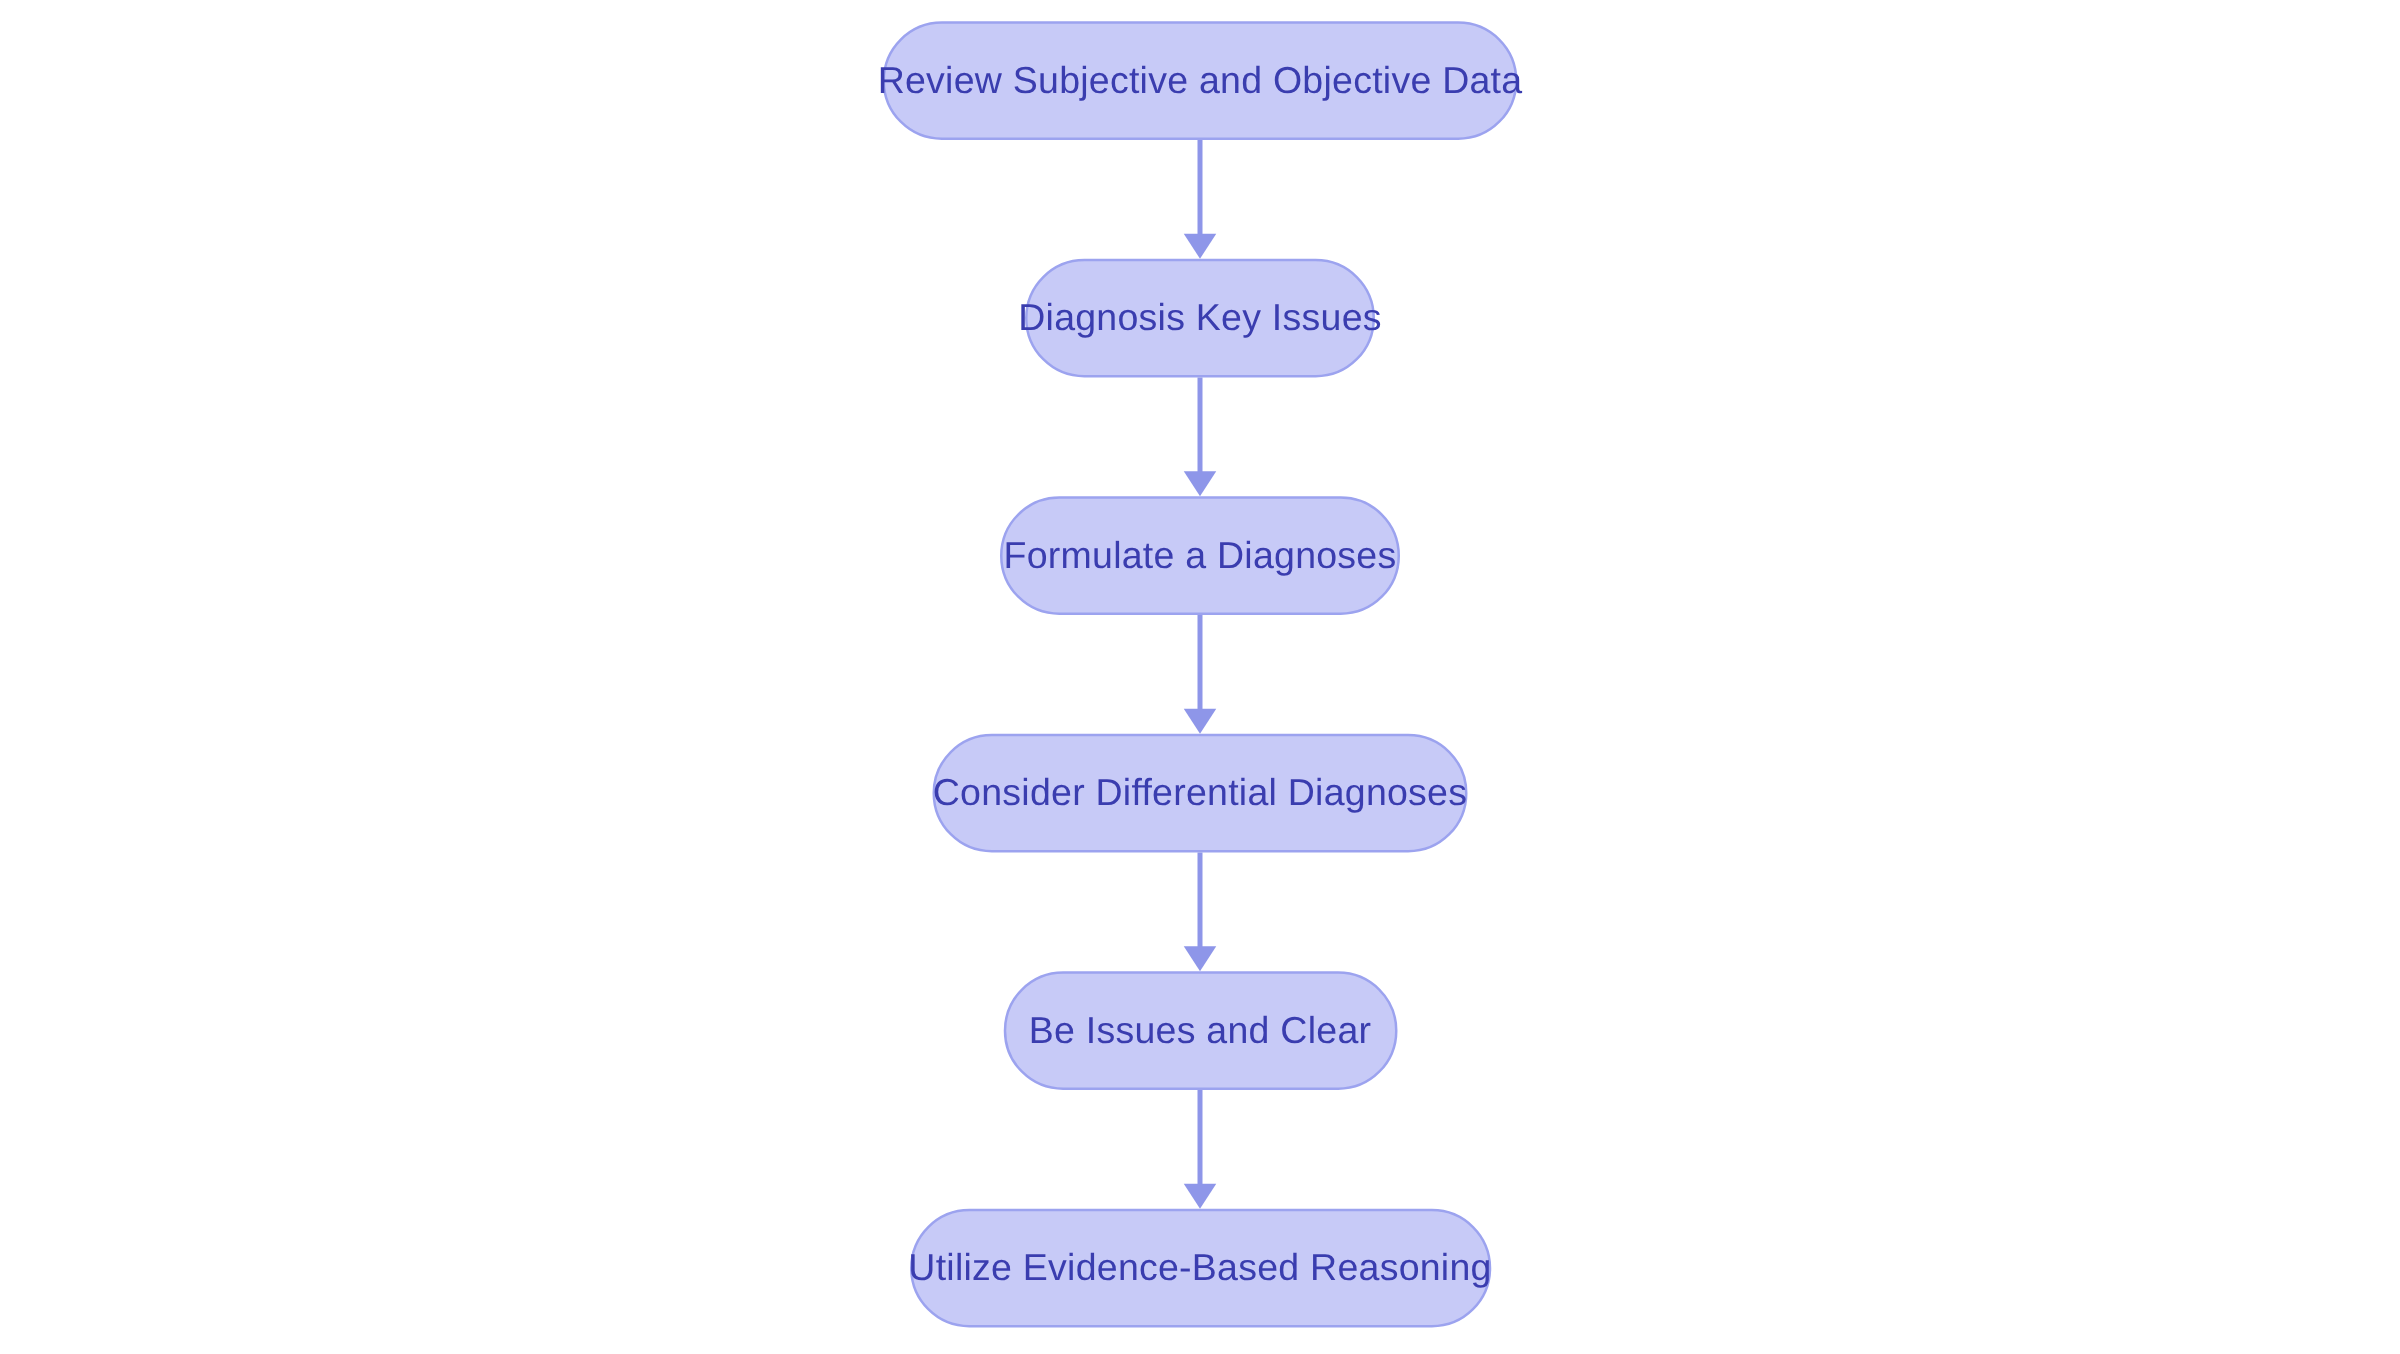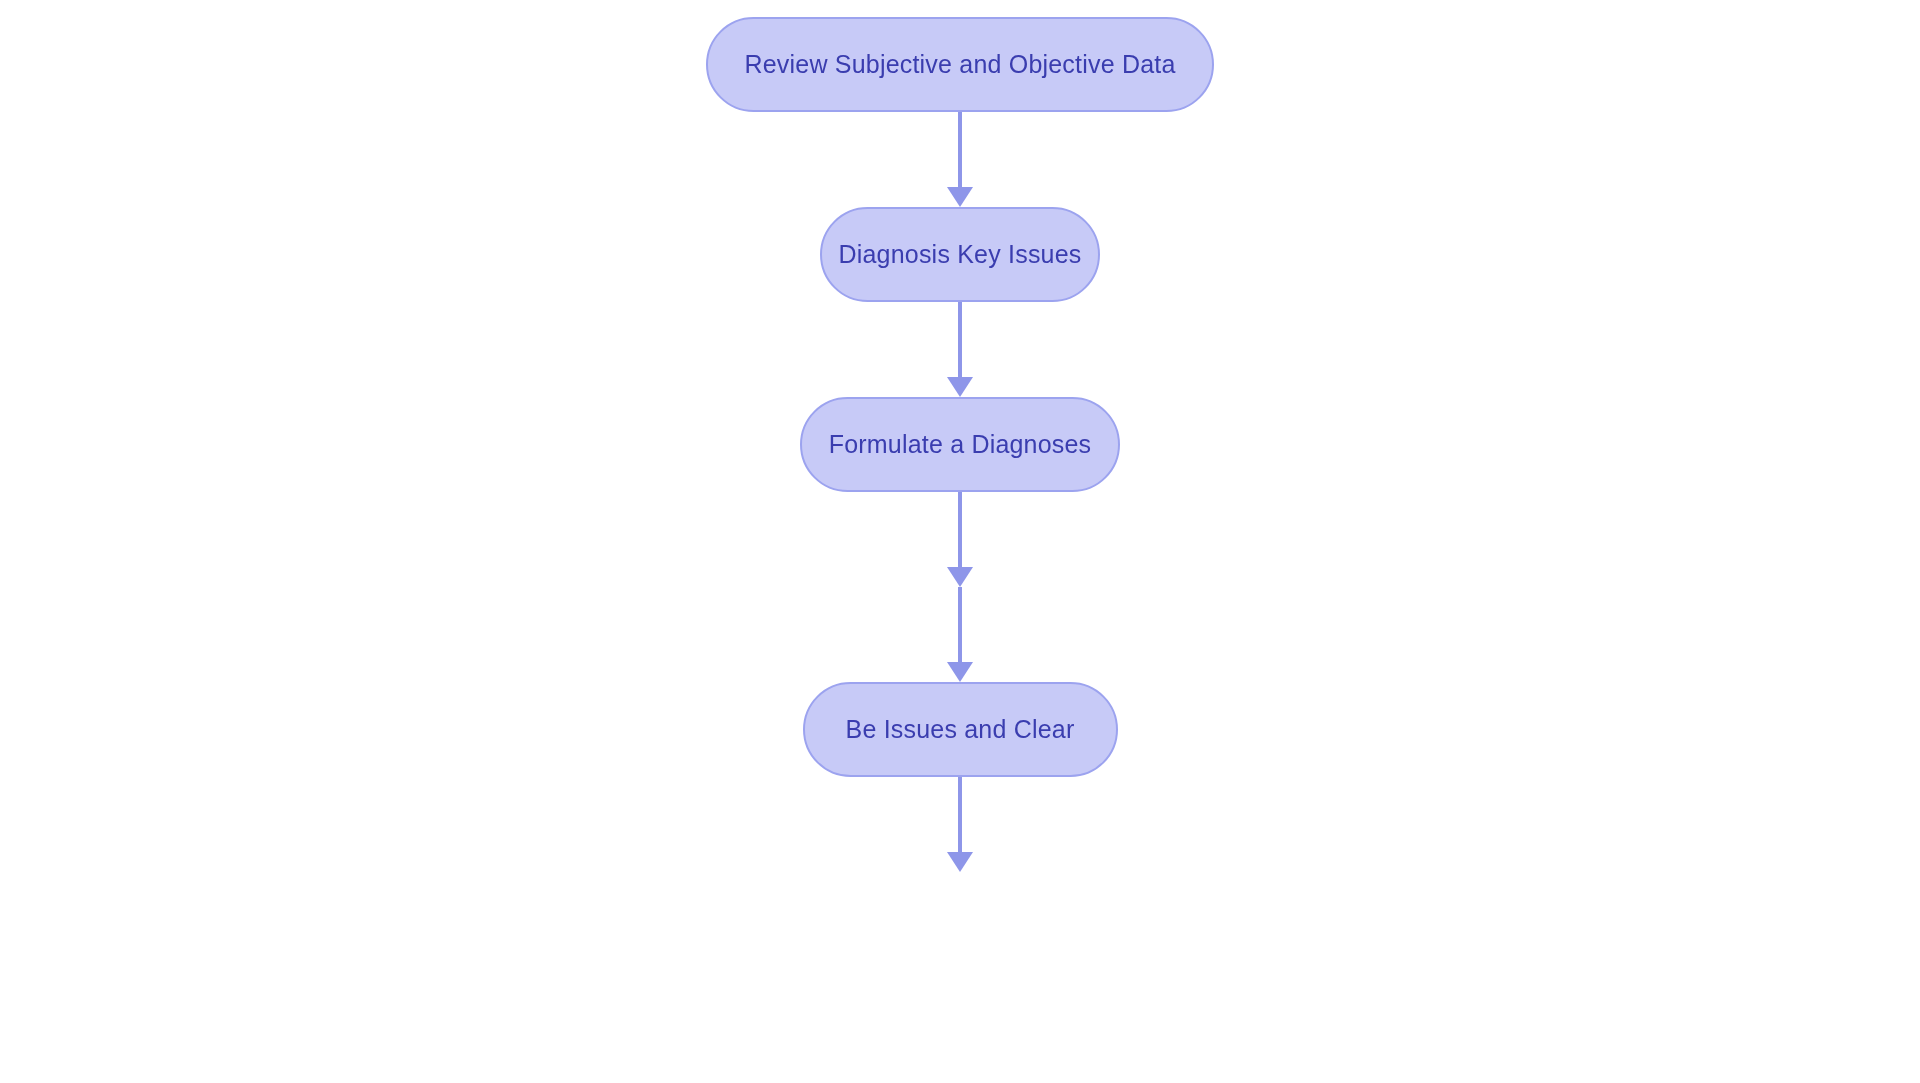--- a/index.html
+++ b/index.html
@@ -34,21 +34,21 @@
   }
   .node{
     height:95px;
     border-radius:48px;
     background:var(--node-fill);
     border:2px solid var(--node-border);
     color:var(--node-text);
     display:flex;
     align-items:center;
     justify-content:center;
-    font-size:25px;
+    font-size:30px;
     letter-spacing:0.2px;
     text-align:center;
     flex:0 0 auto;
   }
   .node span{
     white-space:nowrap;
     padding:0 20px;
   }
   .arrow{
     height:95px;
@@ -97,30 +97,36 @@
 
     <div class="node" style="width:320px">
       <span>Formulate a Diagnoses</span>
     </div>
 
     <div class="arrow">
       <div class="line"></div>
       <div class="head"></div>
     </div>
 
+    <div class="node" style="width:428px">
+      <span>Consider Differential Diagnoses</span>
+    </div>
 
     <div class="arrow">
       <div class="line"></div>
       <div class="head"></div>
     </div>
 
     <div class="node" style="width:315px">
       <span>Be Issues and Clear</span>
     </div>
 
     <div class="arrow">
       <div class="line"></div>
       <div class="head"></div>
     </div>
 
+    <div class="node" style="width:465px">
+      <span>Utilize Evidence-Based Reasoning</span>
+    </div>
 
   </div>
 </div>
 
 </body></html>

